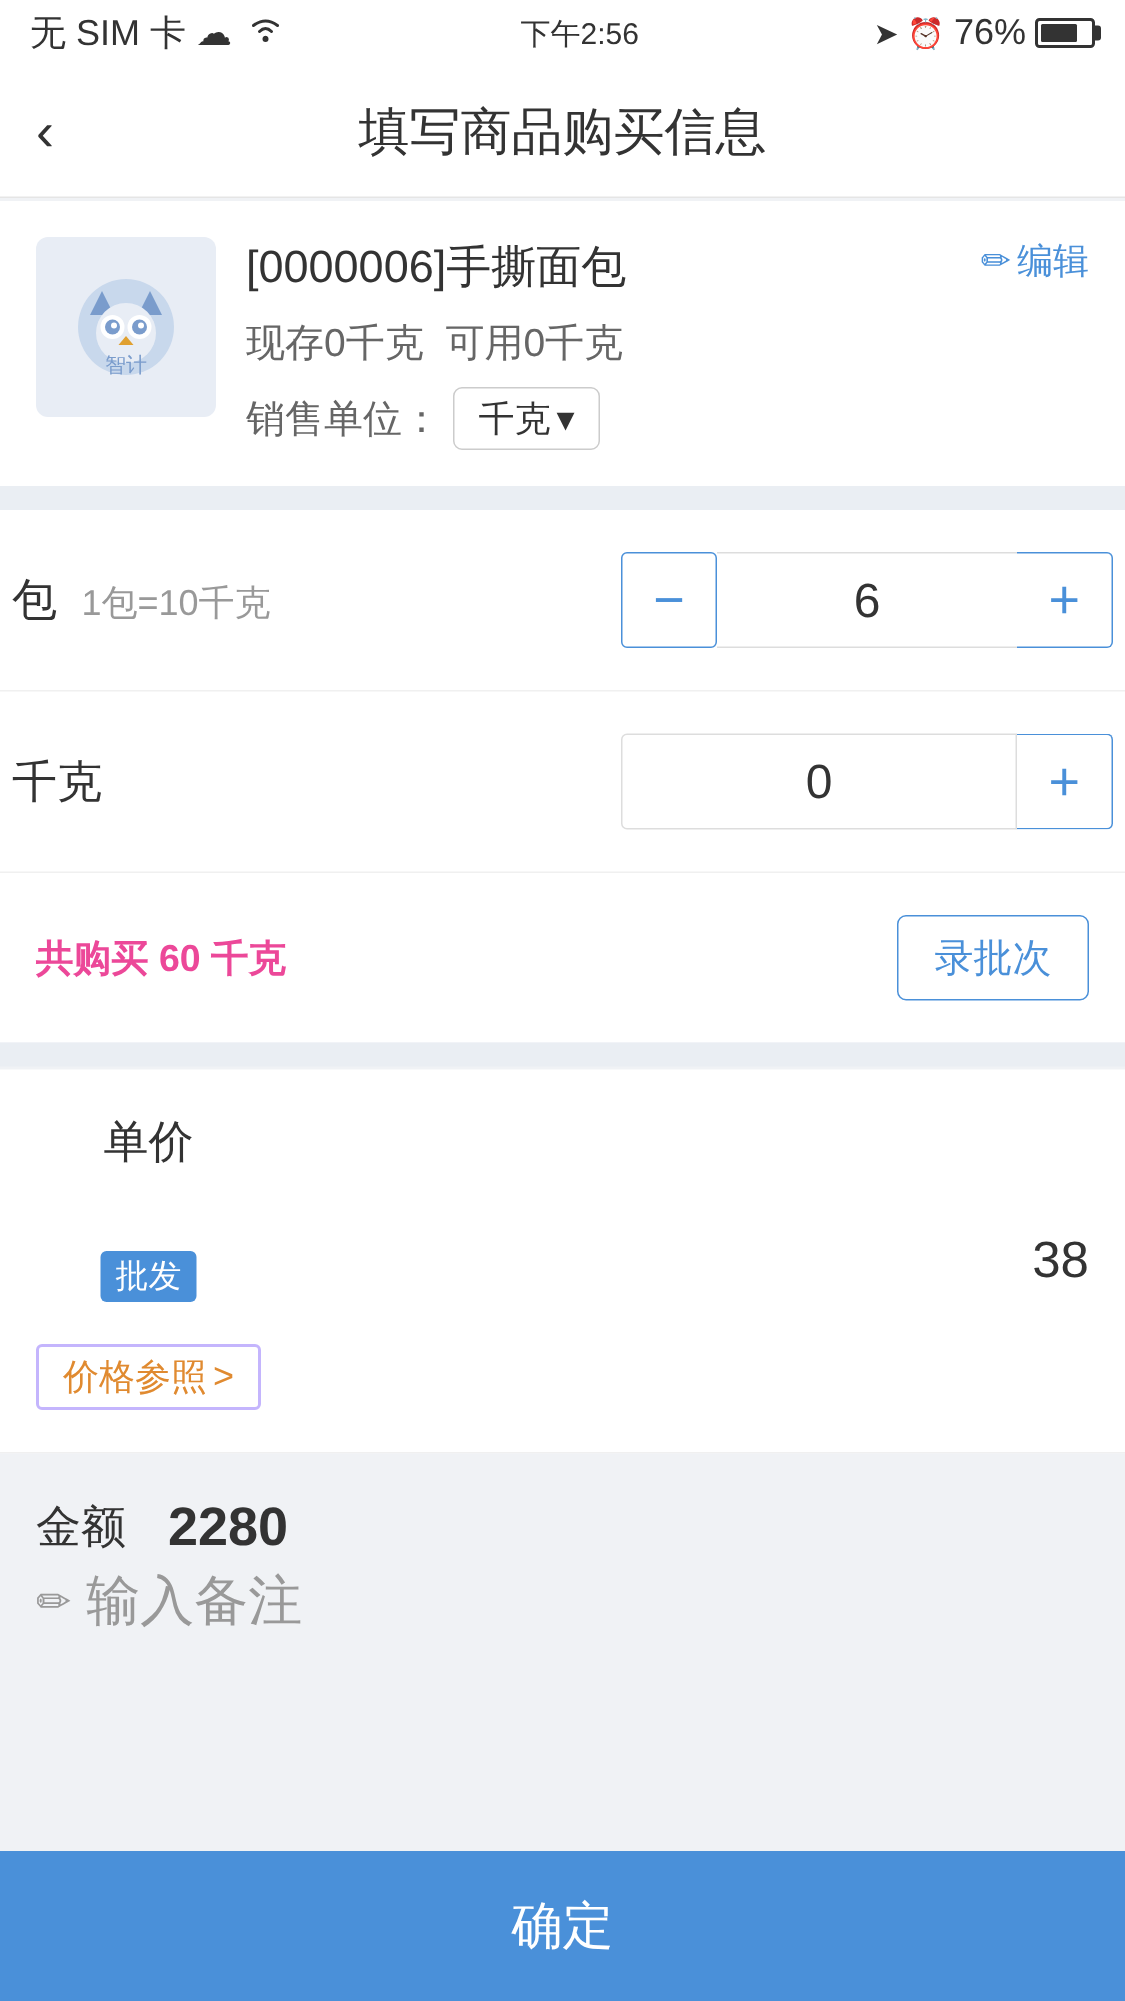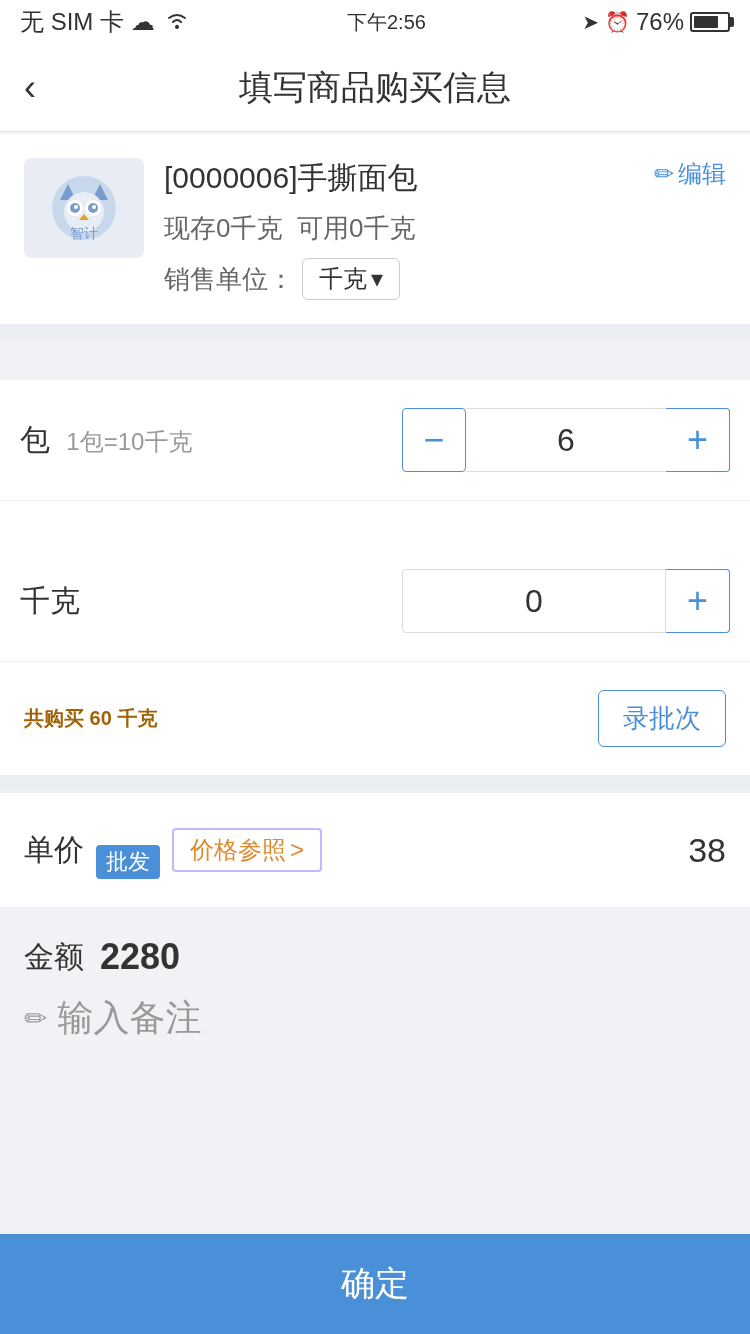--- a/index.html
+++ b/index.html
@@ -55,21 +55,21 @@
     .product-card {
       background: #fff;
       padding: 24px;
       display: flex;
       align-items: flex-start;
       gap: 20px;
       margin-top: 2px;
     }
     .product-thumbnail {
       width: 120px;
-      height: 100px;
+      height: 120px;
       background: #e8edf5;
       border-radius: 8px;
       display: flex;
       align-items: center;
       justify-content: center;
       flex-shrink: 0;
     }
     .product-info { flex: 1; }
     .product-name {
       font-size: 30px;
@@ -118,23 +118,22 @@
       background: #eaeef3;
     }
 
     
     .input-section {
       background: #fff;
     }
     .input-row {
       display: flex;
       align-items: center;
-      padding: 28px 20px;
+      padding: 28px 8px;
       border-bottom: 1px solid #f0f0f0;
-      margin-top: 40px;
     }
     .input-label {
       font-size: 30px;
       color: #333;
       flex: 1;
     }
     .input-sublabel {
       font-size: 24px;
       color: #999;
       margin-left: 8px;
@@ -181,22 +180,22 @@
 
     
     .summary-row {
       background: #fff;
       padding: 28px 24px;
       display: flex;
       align-items: center;
       justify-content: space-between;
     }
     .summary-text {
-      font-size: 20px;
-      color: #a16207;
+      font-size: 25px;
+      color: #ec4899;
     }
     .summary-text span {
       font-weight: 600;
     }
     .batch-btn {
       border: 1px solid #4a90d9;
       color: #4a90d9;
       background: #fff;
       border-radius: 6px;
       padding: 10px 24px;
@@ -212,21 +211,22 @@
     .price-row {
       padding: 28px 24px;
       display: flex;
       align-items: center;
       justify-content: space-between;
       border-bottom: 1px solid #f0f0f0;
     }
     .price-left {
       display: flex;
       align-items: center;
-      gap: 12px;
+      gap: 28px;
+      flex-direction: column;
     }
     .price-label {
       font-size: 30px;
       color: #333;
     }
     .tag-pifa {
       background: #4a90d9;
       color: #fff;
       font-size: 22px;
       padding: 2px 10px;
@@ -252,22 +252,22 @@
     }
 
     
     .amount-section {
       background: #f0f2f5;
       padding: 28px 24px;
     }
     .amount-row {
       display: flex;
       align-items: center;
-      gap: 16px;
-      margin-bottom: 16px;
+      gap: 28px;
+      margin-bottom: 4px;
     }
     .amount-label {
       font-size: 30px;
       color: #333;
     }
     .amount-value {
       font-size: 36px;
       font-weight: 700;
       color: #333;
     }

